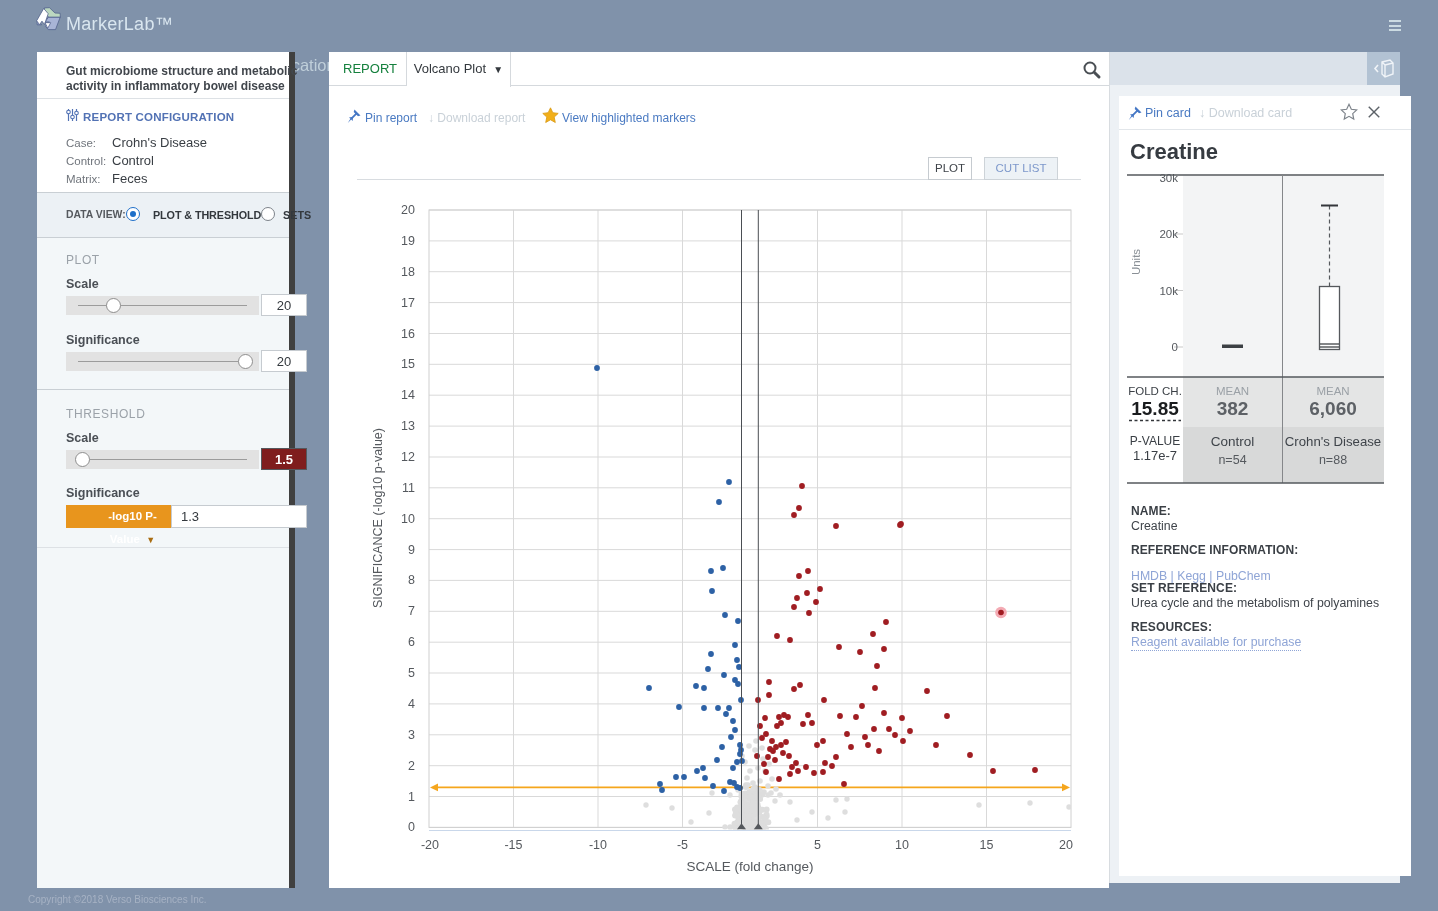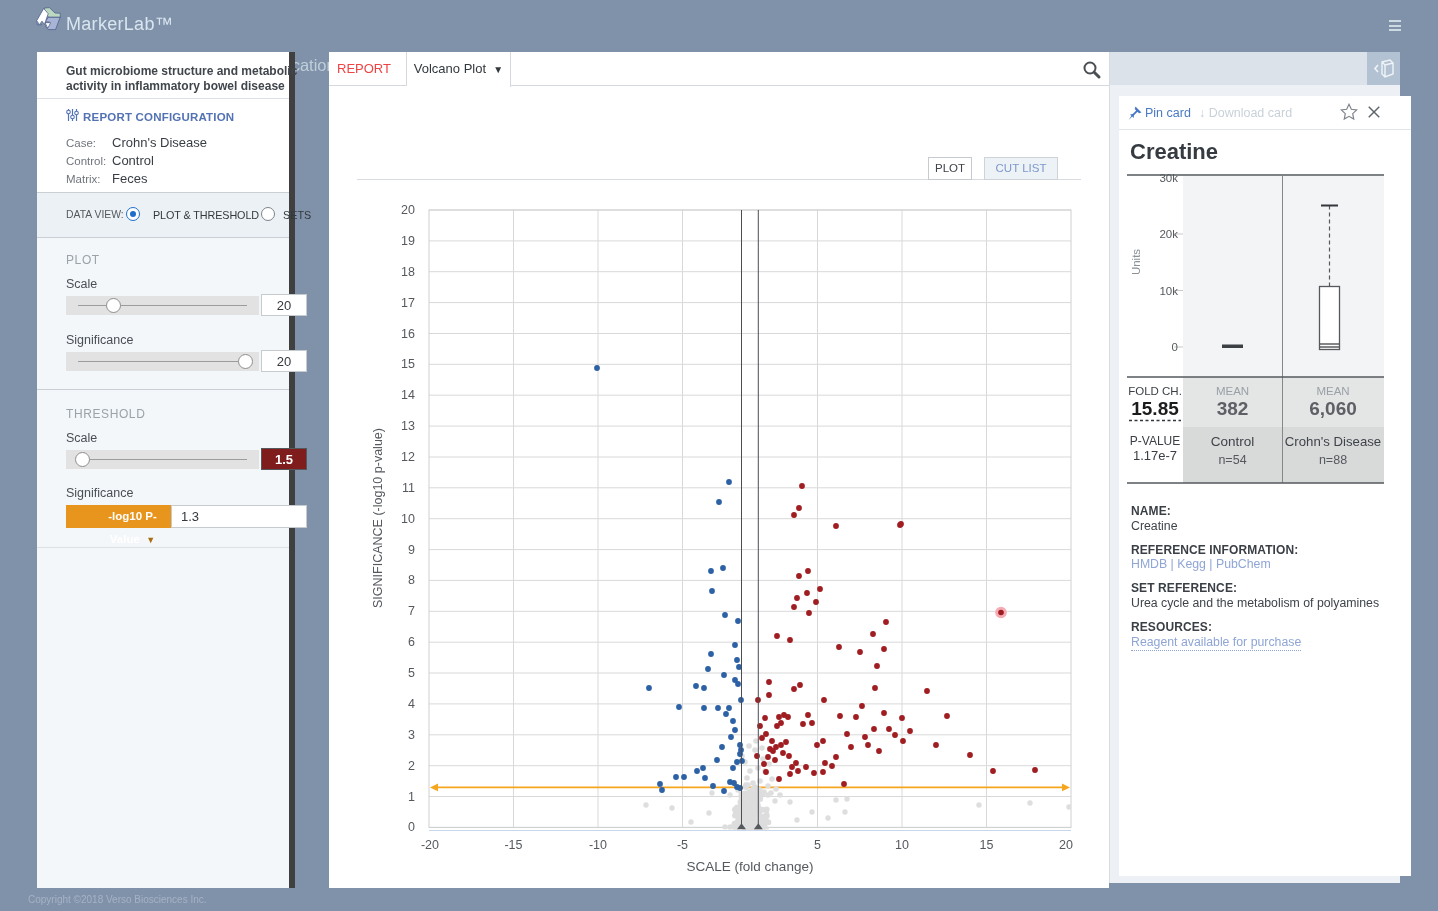--- a/index.html
+++ b/index.html
@@ -20,38 +20,38 @@
 .s-title { top:0; height:47px; background:#fff; border-bottom:1px solid #dde1e5; }
 .s-title div { position:absolute; left:29px; top:12px; width:250px; font-size:12px; font-weight:bold; color:#41464c; line-height:1.28; white-space:nowrap; }
 .s-conf { top:47px; height:94px; background:#fff; border-bottom:1px solid #c9cfd4; }
 .s-dv { top:141px; height:45px; background:#ecf1f5; border-bottom:1px solid #c9cfd4; }
 .s-plot { top:186px; height:152px; border-bottom:1px solid #c9cfd4; }
 .s-thr { top:338px; height:158px; border-bottom:1px solid #dde1e5; }
 .conf-h { position:absolute; left:29px; top:59px; font-size:11.5px; font-weight:bold; color:#5272b4; letter-spacing:.2px; }
 .kv { position:absolute; left:29px; font-size:11.5px; color:#70757c; }
 .kv b { position:absolute; left:46px; top:-2px; font-size:13px; font-weight:normal; color:#393e44; white-space:nowrap; }
 .seclab { position:absolute; left:29px; font-size:12px; color:#9ba2a9; letter-spacing:.6px; }
-.ctl { position:absolute; left:29px; font-size:12.5px; color:#4a4f55; }
+.ctl { position:absolute; left:29px; font-size:12.5px; color:#4a4f55;font-weight:bold; }
 .track { position:absolute; left:29px; width:193px; height:19px; background:#e2e2e2; }
 .track .line { position:absolute; left:12px; right:12px; top:9px; height:1px; background:#9c9c9c; }
 .knob { position:absolute; top:1.5px; width:15px; height:15px; border-radius:50%; background:#fff; border:1.5px solid #8e8e8e; }
 .vbox { position:absolute; left:224px; width:46px; height:22px; background:#fff; border:1px solid #c6cbd0; font-size:13px; color:#33383d; text-align:center; line-height:21px; }
 .vbox.dark { background:#7f1d1d; border-color:#54585d; color:#fff; font-weight:bold; }
 .ddl { position:absolute; left:29px; width:105px; height:23px; background:#e8951d; color:#fff; font-size:11.5px; font-weight:bold; text-align:center; line-height:23px; }
 .ddl span { color:#a96d12; font-size:9px; }
 .inp { position:absolute; left:134px; width:136px; height:23px; background:#fff; border:1px solid #c6cbd0; font-size:13px; color:#33383d; line-height:21px; padding-left:9px; }
 .radio { position:absolute; width:14px; height:14px; border-radius:50%; background:#fff; }
 .radio.on { border:1.5px solid #1e6fc9; }
 .radio.on i { position:absolute; left:2.5px; top:2.5px; width:6px; height:6px; border-radius:50%; background:#1e6fc9; }
 .radio.off { border:1.5px solid #7d838a; }
 
 
 #main { left:329px; top:52px; width:780px; height:836px; background:#fff; }
 #tabbar { position:absolute; left:0; top:0; width:100%; height:34px; border-bottom:1px solid #d5d9dd; }
-.tab1 { position:absolute; left:8px; top:0; width:60px; height:34px; font-size:13px; color:#ef4444; text-align:left; line-height:34px; }
+.tab1 { position:absolute; left:8px; top:0; width:60px; height:34px; font-size:13px; color:#15803d; text-align:right; line-height:34px; }
 .tabsep { position:absolute; left:77px; top:0; width:1px; height:34px; background:#d5d9dd; }
 .tab2 { position:absolute; left:78px; top:0; width:104px; height:35px; background:#fff; border-right:1px solid #d5d9dd; font-size:13px; color:#33383d; text-align:center; line-height:34px; }
 .tab2 span { font-size:10px; color:#33383d; }
 #tools { position:absolute; left:0; top:34px; width:100%; height:60px; }
 .t-item { position:absolute; top:25px; font-size:12px; }
 .blue { color:#4a7ac2; }
 .gray { color:#c9d1d8; }
 #pbtn { position:absolute; left:599px; top:105px; width:44px; height:23px; background:#fff; border:1px solid #c6cbd0; font-size:11.5px; color:#3f444a; text-align:center; line-height:21px; z-index:3; }
 #cbtn { position:absolute; left:655px; top:105px; width:74px; height:23px; background:#edf2f6; border:1px solid #cdd3d8; font-size:11.5px; color:#7d98cb; text-align:center; line-height:21px; z-index:3; }
 #plotline { position:absolute; left:28px; top:127px; width:724px; height:1px; background:#d8dce0; }
@@ -153,20 +153,31 @@
 
 <div class="abs" id="main">
   <div id="tabbar">
     <div class="tab1">REPORT</div>
     <div class="tabsep"></div>
     <div class="tab2">Volcano Plot &nbsp;<span>▼</span></div>
     <svg style="position:absolute;left:753px;top:8px" width="20" height="20" viewBox="0 0 20 20">
       <circle cx="8" cy="8" r="5.5" fill="none" stroke="#4a4f54" stroke-width="2"></circle>
       <line x1="12.2" y1="12.2" x2="17" y2="17" stroke="#4a4f54" stroke-width="3" stroke-linecap="round"></line>
     </svg>
+  </div>
+  <div id="tools">
+    <svg style="position:absolute;left:18px;top:23px" width="14" height="14" viewBox="0 0 14 14">
+      <path d="M7.5 0.5 L13.5 6.5 L11 7.3 L9.5 5.8 L6 9.3 L5.6 12 L4.2 10.6 L0.8 14 L3.4 9.8 L2 8.4 L4.7 8 L8.2 4.5 L6.7 3 Z" fill="#4577c5"></path>
+    </svg>
+    <div class="t-item blue" style="left:36px;">Pin report</div>
+    <div class="t-item gray" style="left:99px;">↓ Download report</div>
+    <svg style="position:absolute;left:213px;top:21px" width="17" height="17" viewBox="0 0 17 17">
+      <path d="M8.5 0.8 L10.8 5.7 L16.2 6.4 L12.2 10.1 L13.3 15.5 L8.5 12.8 L3.7 15.5 L4.8 10.1 L0.8 6.4 L6.2 5.7 Z" fill="#f2af19" stroke="#d89812" stroke-width="0.8"></path>
+    </svg>
+    <div class="t-item blue" style="left:233px;">View highlighted markers</div>
   </div>
   <div id="pbtn">PLOT</div>
   <div id="cbtn">CUT LIST</div>
   <div id="plotline"></div>
 
   <svg class="abs" style="left:0;top:128px;" width="780" height="708" viewBox="329 180 780 708">
     <line x1="429" y1="827.4" x2="1071" y2="827.4" stroke="#d9d9d9" stroke-width="1"></line>
 <line x1="429" y1="796.5" x2="1071" y2="796.5" stroke="#d9d9d9" stroke-width="1"></line>
 <line x1="429" y1="765.7" x2="1071" y2="765.7" stroke="#d9d9d9" stroke-width="1"></line>
 <line x1="429" y1="734.8" x2="1071" y2="734.8" stroke="#d9d9d9" stroke-width="1"></line>
@@ -648,21 +659,21 @@
 <text x="1333" y="395" text-anchor="middle" font-size="11.5" fill="#9aa0a6">MEAN</text>
 <text x="1333" y="415" text-anchor="middle" font-size="19" font-weight="bold" fill="#5d6166">6,060</text>
 <text x="1232.5" y="446" text-anchor="middle" font-size="13.5" fill="#3f444a">Control</text>
 <text x="1232.5" y="464" text-anchor="middle" font-size="12.5" fill="#55595e">n=54</text>
 <text x="1333" y="446" text-anchor="middle" font-size="13.2" fill="#3f444a">Crohn's Disease</text>
 <text x="1333" y="464" text-anchor="middle" font-size="12.5" fill="#55595e">n=88</text>
 </svg>
     <div class="rp-lab" style="top:408px;">NAME:</div>
     <div class="rp-val" style="top:423px;">Creatine</div>
     <div class="rp-lab" style="top:447px;">REFERENCE INFORMATION:</div>
-    <div class="rp-link" style="top:461px;">HMDB | Kegg | PubChem</div>
+    <div class="rp-link" style="top:473px;">HMDB | Kegg | PubChem</div>
     <div class="rp-lab" style="top:485px;">SET REFERENCE:</div>
     <div class="rp-val" style="top:500px;">Urea cycle and the metabolism of polyamines</div>
     <div class="rp-lab" style="top:524px;text-align:right;">RESOURCES:</div>
     <div class="rp-link" style="top:539px;border-bottom:1px dotted #8fa5d6;padding-bottom:1px;">Reagent available for purchase</div>
   </div>
 </div>
 
 <div class="abs" id="footer">Copyright ©2018 Verso Biosciences Inc.</div>
 
 </body></html>

